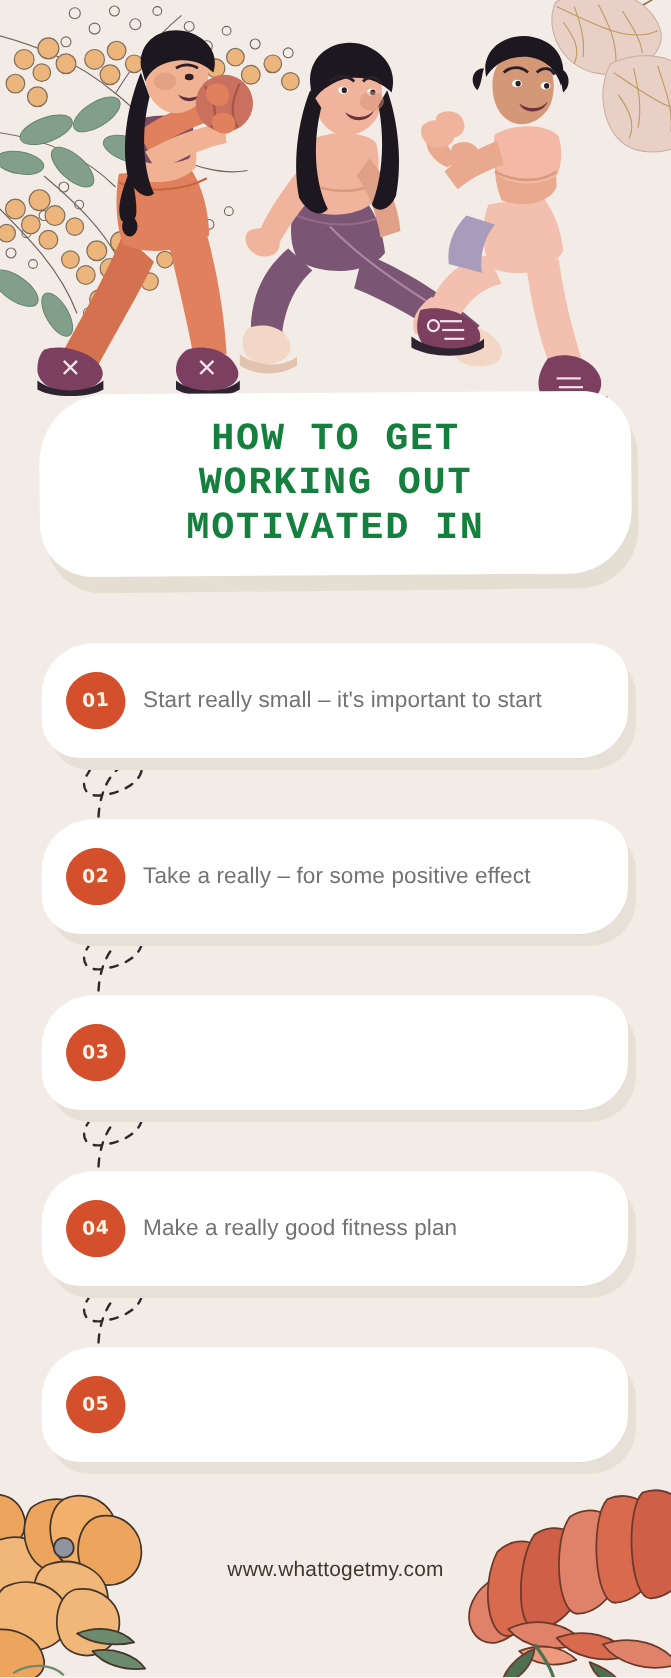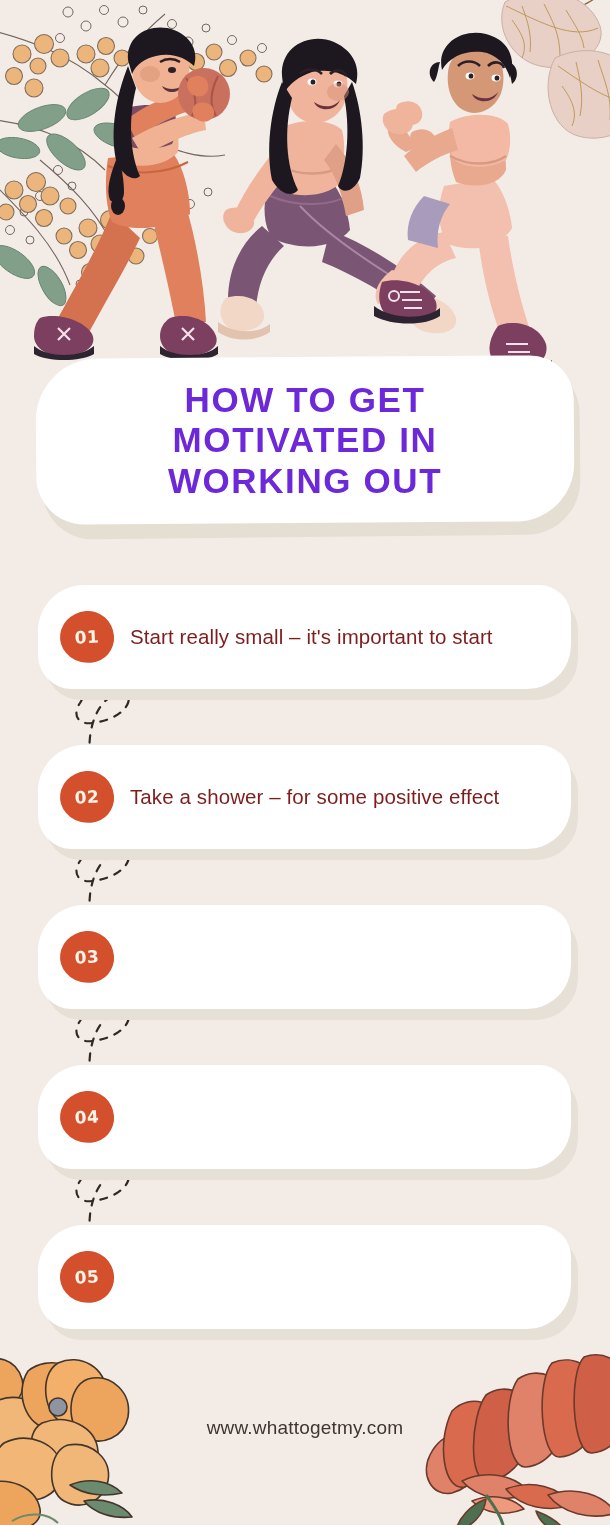--- a/index.html
+++ b/index.html
@@ -62,22 +62,22 @@
     left: 0; top: 0;
     width: 538px; height: 166px;
     display: flex;
     flex-direction: column;
     align-items: center;
     justify-content: center;
     gap: 1px;
   }
   .title-text span {
     display: block;
-    color: #6d28d9;
-    font-family: Liberation Sans, sans-serif;
+    color: #15803d;
+    font-family: Liberation Mono, monospace;
     font-weight: bold;
     font-size: 35px;
     letter-spacing: 1.6px;
     line-height: 1.12;
     text-align: center;
     white-space: nowrap;
   }
 
   
   .steps {
@@ -136,21 +136,21 @@
     align-items: center;
     justify-content: center;
     color: #fbf3e6;
     font-family: "DejaVu Sans", sans-serif;
     font-weight: bold;
     font-size: 17px;
     letter-spacing: 0.5px;
     transform: rotate(-3deg);
   }
   .step-text {
-    color: #7f1d1d;
+    color: #737373;
     font-family: "Liberation Sans", sans-serif;
     font-size: 20.5px;
     line-height: 1.42;
     letter-spacing: 0.1px;
     max-width: 400px;
   }
 
   
   .connector {
     position: absolute;
@@ -423,22 +423,22 @@
         <path d="M472 94 C480 100 492 100 498 92 C494 104 476 104 472 94 Z" fill="#6b3240"></path>
       </g>
     </svg>
   </div>
 
   <div class="title-card">
     <div class="shadow"></div>
     <div class="sheet"></div>
     <div class="title-text">
       <span>HOW TO GET</span>
+      <span>WORKING OUT</span>
       <span>MOTIVATED IN</span>
-      <span>WORKING OUT</span>
     </div>
   </div>
 
   <div class="steps">
 
     <svg class="connector" viewBox="0 0 610 760">
       <g fill="none" stroke="#2f2a27" stroke-width="2.2" stroke-dasharray="7 8" stroke-linecap="round">
         <path d="M90 70 C90 96 86 108 80 118 C72 130 78 140 92 138 C110 136 124 128 128 118 C131 110 124 106 114 110 C100 116 92 134 90 152 C88 174 90 188 90 210"></path>
         <path d="M90 228 C90 254 86 266 80 276 C72 288 78 298 92 296 C110 294 124 286 128 276 C131 268 124 264 114 268 C100 274 92 292 90 310 C88 332 90 346 90 368"></path>
         <path d="M90 388 C90 414 86 426 80 436 C72 448 78 458 92 456 C110 454 124 446 128 436 C131 428 124 424 114 428 C100 434 92 452 90 470 C88 492 90 506 90 528"></path>
@@ -459,21 +459,21 @@
     </div>
 
     <div class="step" style="top:160px; height:110px;">
       <div class="card-shadow" style="height:104px;"></div>
       <div class="card" style="height:104px;"></div>
       <div class="step-body" style="height:104px;">
         <div class="badge">
           <div class="blob"></div>
           <div class="num">02</div>
         </div>
-        <div class="step-text">Take a shower – for some positive effect</div>
+        <div class="step-text">Take a really – for some positive effect</div>
       </div>
     </div>
 
     <div class="step" style="top:320px; height:110px;">
       <div class="card-shadow" style="height:104px;"></div>
       <div class="card" style="height:104px;"></div>
       <div class="step-body" style="height:104px;">
         <div class="badge">
           <div class="blob"></div>
           <div class="num">03</div>
@@ -482,20 +482,21 @@
     </div>
 
     <div class="step" style="top:480px; height:110px;">
       <div class="card-shadow" style="height:104px;"></div>
       <div class="card" style="height:104px;"></div>
       <div class="step-body" style="height:104px;">
         <div class="badge">
           <div class="blob"></div>
           <div class="num">04</div>
         </div>
+        <div class="step-text">Make a really good fitness plan</div>
       </div>
     </div>
 
     <div class="step" style="top:640px; height:110px;">
       <div class="card-shadow" style="height:104px;"></div>
       <div class="card" style="height:104px;"></div>
       <div class="step-body" style="height:104px;">
         <div class="badge">
           <div class="blob"></div>
           <div class="num">05</div>

